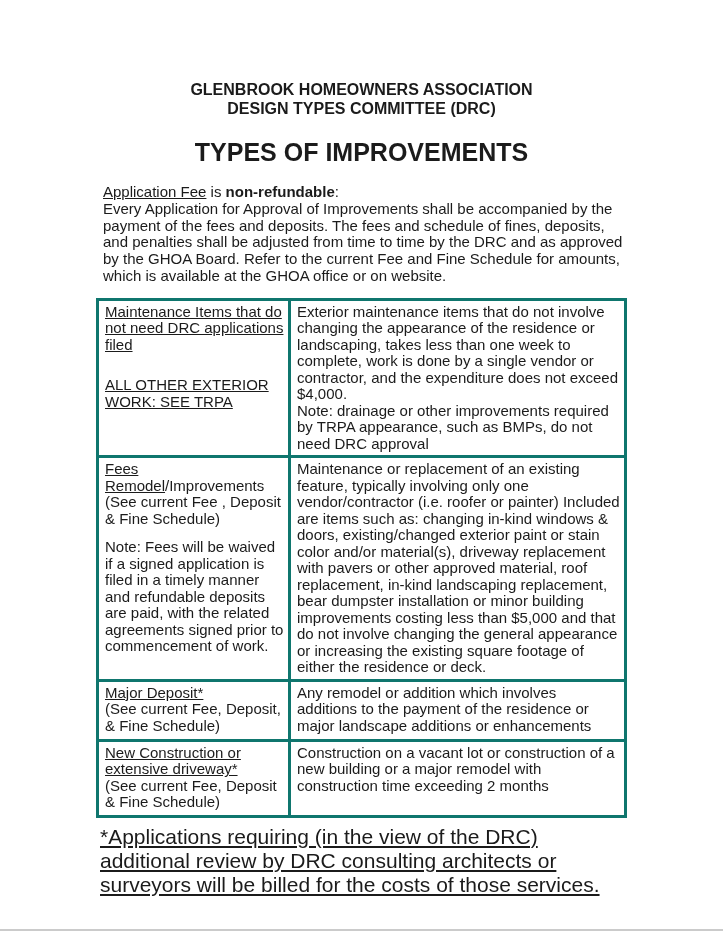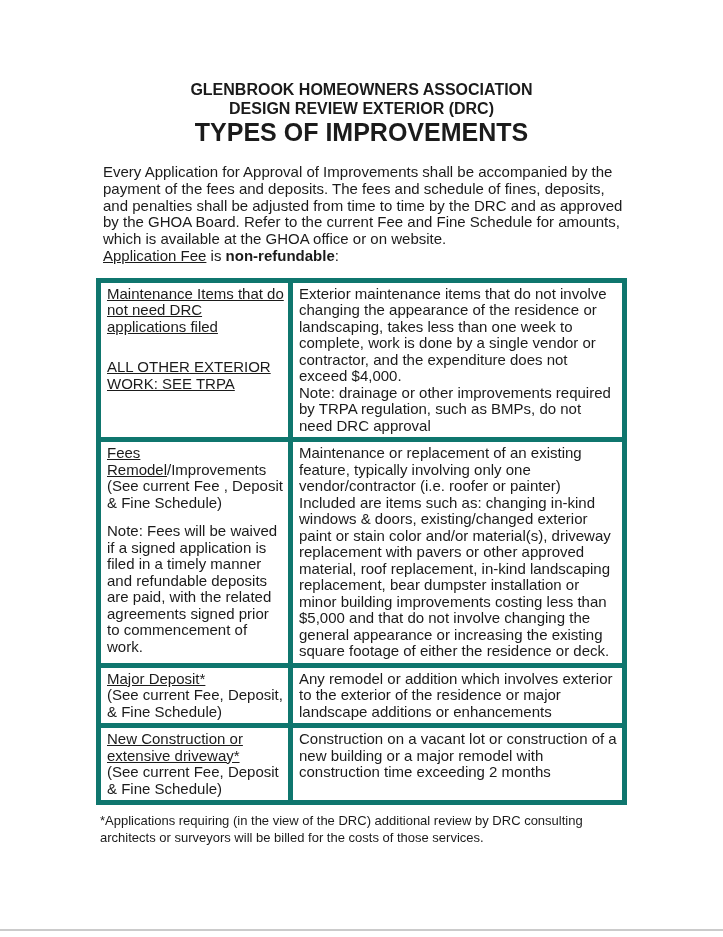--- a/index.html
+++ b/index.html
@@ -25,118 +25,119 @@
   }
   .h-line1, .h-line2 {
     font-weight: bold;
     font-size: 16px;
     line-height: 19px;
   }
   .h-line3 {
     font-weight: bold;
     font-size: 25px;
     line-height: 29px;
-    margin-top: 0;
+    margin-top: 20px;
   }
   
   .intro {
     margin: 17px 0 0 103px;
     width: 524px;
     font-size: 15px;
     line-height: 16.8px;
   }
   .intro p { margin: 0; }
   .seg-underline { text-decoration: underline; }
   .seg-bold { font-weight: bold; }
   
   table.drc-table {
     margin: 13px 0 0 96px;
     width: 531px;
     border-collapse: collapse;
     table-layout: fixed;
   }
   table.drc-table td {
-    border: 5px solid #0f766e;
+    border: 3px solid #0f766e;
     vertical-align: top;
     font-size: 15px;
     line-height: 16.5px;
     padding: 3px 4px 3px 6px;
   }
   td.cell-left  { width: 192px; }
   td.cell-right { padding-left: 9px; }
   tr:nth-child(1) td { height: 143px; }
   tr:nth-child(2) td { height: 206px; }
   tr:nth-child(3) td { height: 60px; }
   tr:nth-child(4) td { height: 76px; }
   .cell-block { margin: 0; }
   .cell-block.underline { text-decoration: underline; }
   .cell-block.spacer { height: 12px; }
   
   .footnote {
     margin: 7px 0 0 100px;
     width: 528px;
-    font-size: 13px;
-    line-height: 17px;
+    font-size: 21px;
+    line-height: 24px;
+    text-decoration: underline;
   }
   
   .page-bottom-line {
     position: absolute;
     left: 0; top: 929px;
     width: 723px; height: 2px;
     background: #cbcbcb;
   }
 </style>
 </head>
 <body>
 
 <div class="page">
 
   <header class="doc-header">
     <div class="h-line1">GLENBROOK HOMEOWNERS ASSOCIATION</div>
-    <div class="h-line2">DESIGN REVIEW EXTERIOR (DRC)</div>
+    <div class="h-line2">DESIGN TYPES COMMITTEE (DRC)</div>
     <div class="h-line3">TYPES OF IMPROVEMENTS</div>
   </header>
 
   <section class="intro">
+    <p id="fee-line"><span class="seg-underline">Application Fee</span><span class="seg-plain"> is </span><span class="seg-bold">non-refundable</span><span class="seg-plain">:</span></p>
     <p>Every Application for Approval of Improvements shall be accompanied by the payment of the fees and deposits. The fees and schedule of fines, deposits, and penalties shall be adjusted from time to time by the DRC and as approved by the GHOA Board. Refer to the current Fee and Fine Schedule for amounts, which is available at the GHOA office or on website.</p>
-    <p id="fee-line"><span class="seg-underline">Application Fee</span><span class="seg-plain"> is </span><span class="seg-bold">non-refundable</span><span class="seg-plain">:</span></p>
   </section>
 
   <table class="drc-table">
     <tbody id="table-body">
         <tr>
           <td class="cell-left">
             <div class="cell-block underline">Maintenance Items that do not need DRC applications filed</div>
             <div class="cell-block spacer"></div>
             <div class="cell-block spacer"></div>
             <div class="cell-block underline">ALL OTHER EXTERIOR WORK: SEE TRPA</div>
           </td>
           <td class="cell-right">
             <div class="cell-block plain">Exterior maintenance items that do not involve changing the appearance of the residence or landscaping, takes less than one week to complete, work is done by a single vendor or contractor, and the expenditure does not exceed $4,000.</div>
-            <div class="cell-block plain">Note: drainage or other improvements required by TRPA regulation, such as BMPs, do not need DRC approval</div>
+            <div class="cell-block plain">Note: drainage or other improvements required by TRPA appearance, such as BMPs, do not need DRC approval</div>
           </td>
         </tr>
         <tr>
           <td class="cell-left">
             <div class="cell-block plain"><span class="seg-underline">Fees Remodel</span><span class="seg-plain">/Improvements</span></div>
             <div class="cell-block plain">(See current Fee , Deposit &amp; Fine Schedule)</div>
             <div class="cell-block spacer"></div>
             <div class="cell-block plain">Note: Fees will be waived if a signed application is filed in a timely manner and refundable deposits are paid, with the related agreements signed prior to commencement of work.</div>
           </td>
           <td class="cell-right">
             <div class="cell-block plain">Maintenance or replacement of an existing feature, typically involving only one vendor/contractor (i.e. roofer or painter) Included are items such as: changing in-kind windows &amp; doors, existing/changed exterior paint or stain color and/or material(s), driveway replacement with pavers or other approved material, roof replacement, in-kind landscaping replacement, bear dumpster installation or minor building improvements costing less than $5,000 and that do not involve changing the general appearance or increasing the existing square footage of either the  residence or deck.</div>
           </td>
         </tr>
         <tr>
           <td class="cell-left">
             <div class="cell-block underline">Major Deposit*</div>
             <div class="cell-block plain">(See current Fee, Deposit, &amp; Fine Schedule)</div>
           </td>
           <td class="cell-right">
-            <div class="cell-block plain">Any remodel or addition which involves exterior to the exterior of the residence  or major landscape additions or enhancements</div>
+            <div class="cell-block plain">Any remodel or addition which involves additions to the payment of the residence  or major landscape additions or enhancements</div>
           </td>
         </tr>
         <tr>
           <td class="cell-left">
             <div class="cell-block underline">New Construction or extensive driveway*</div>
             <div class="cell-block plain">(See current Fee, Deposit &amp; Fine Schedule)</div>
           </td>
           <td class="cell-right">
             <div class="cell-block plain">Construction on a vacant lot or construction of a new building or a major remodel with construction time exceeding 2 months</div>
           </td>

